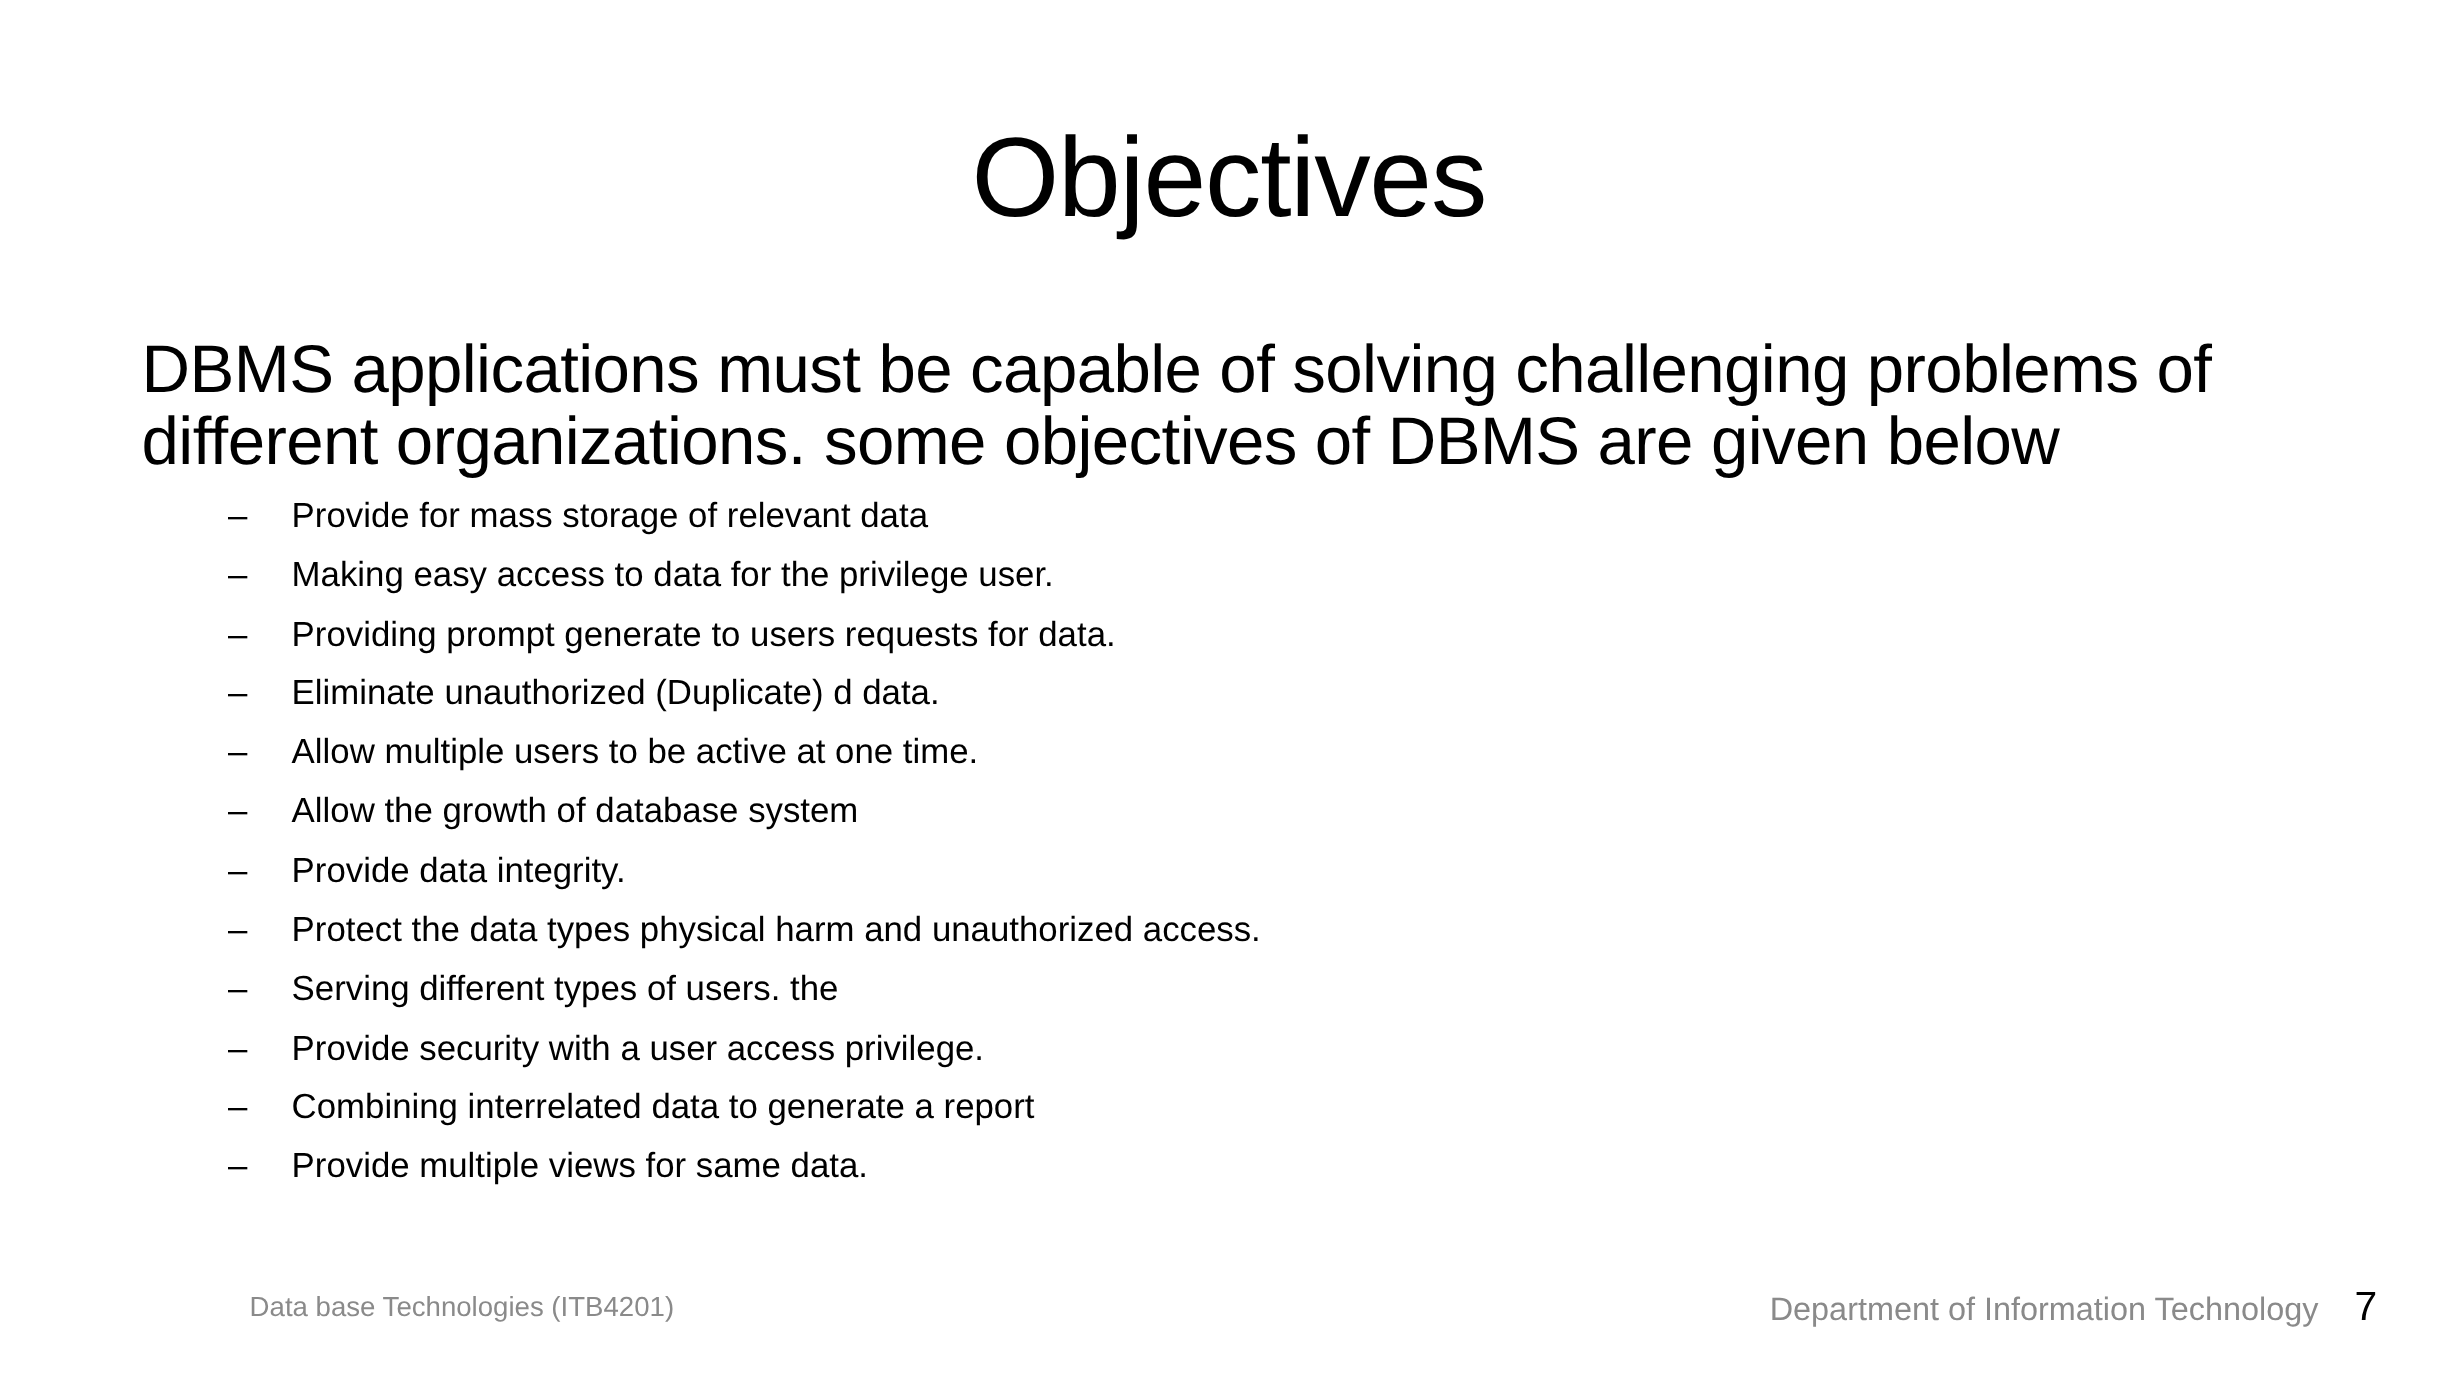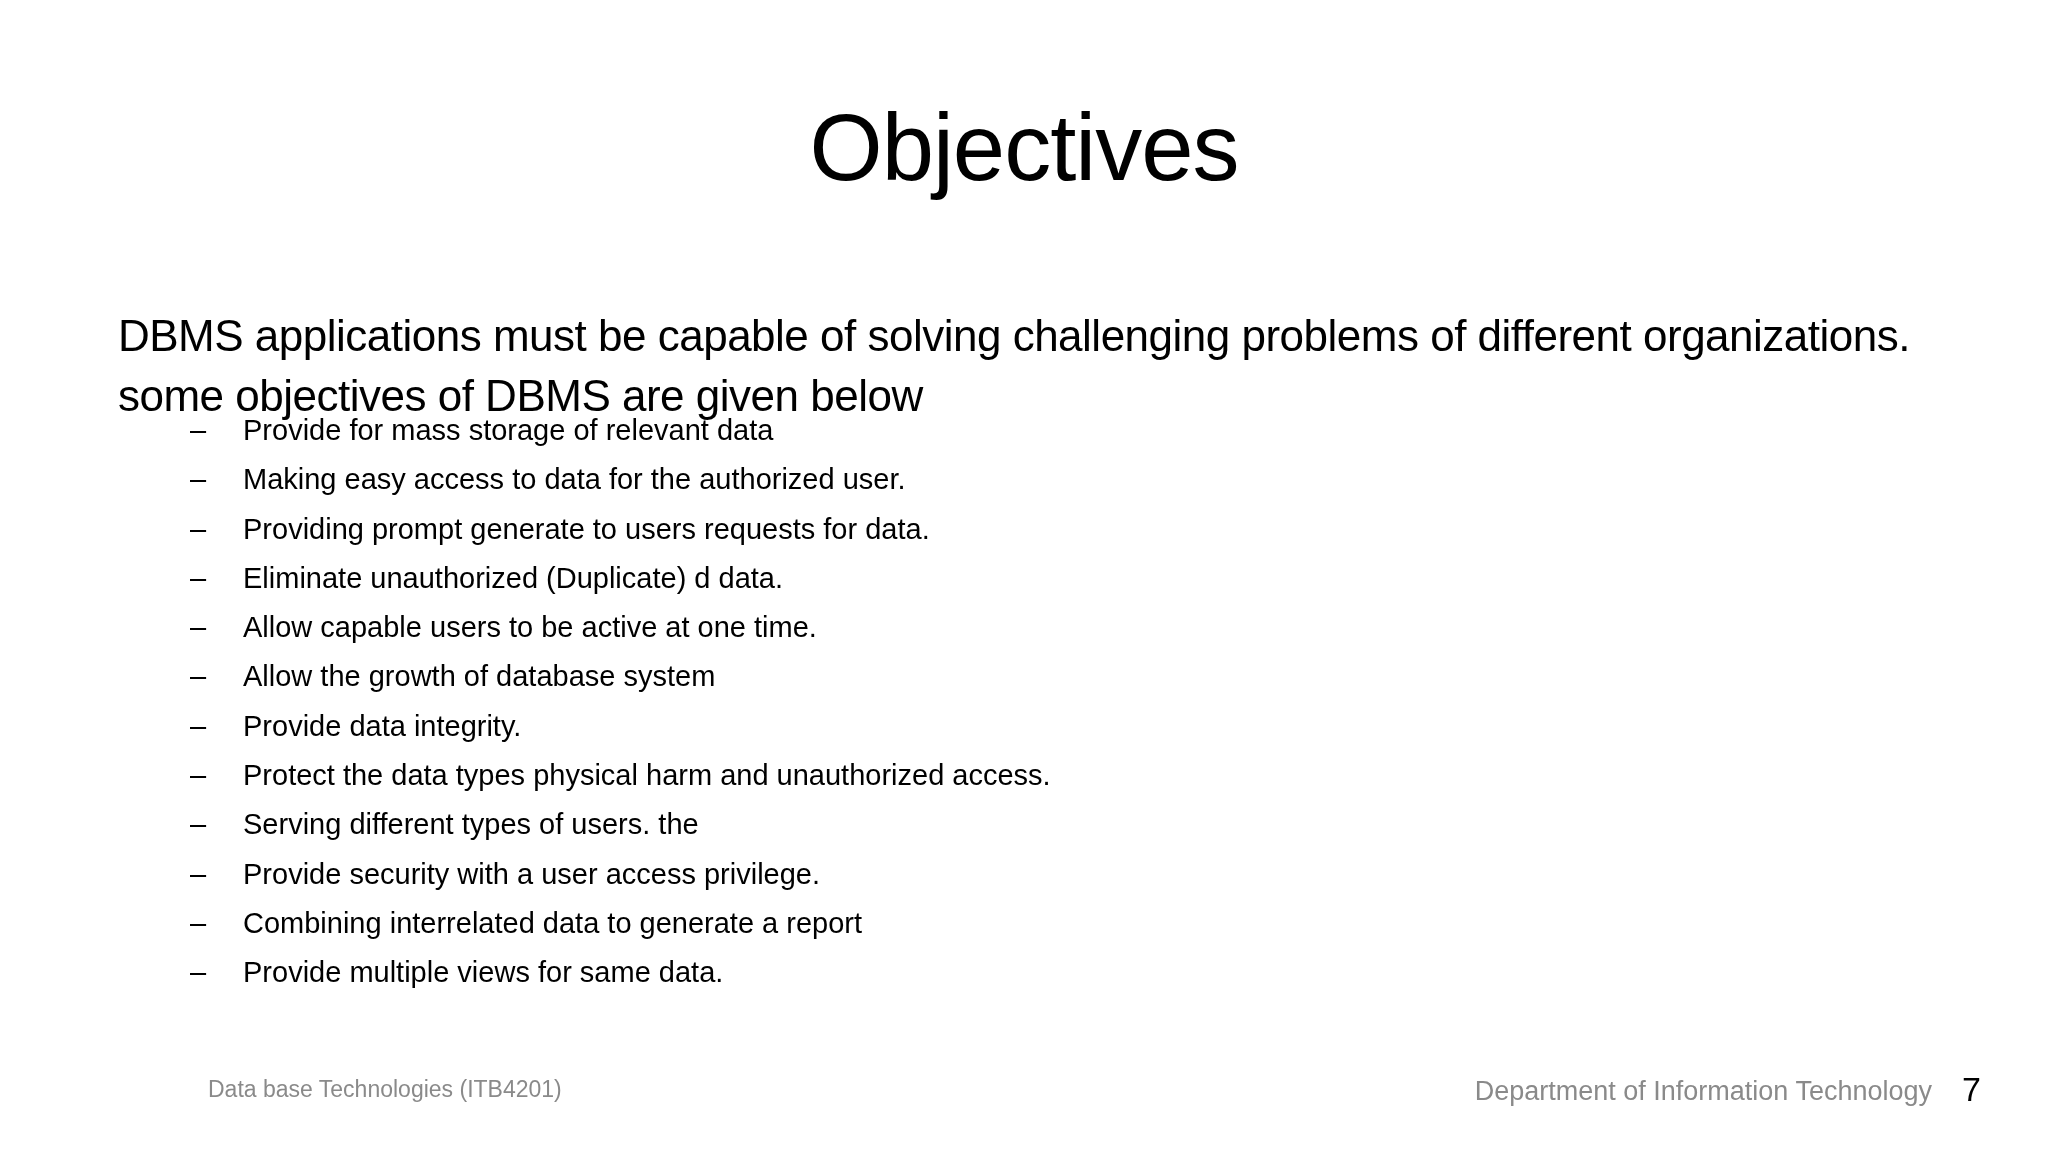--- a/index.html
+++ b/index.html
@@ -1,21 +1,21 @@
 <!DOCTYPE html>
 <html><head>
   <meta charset="utf-8">
   <style>
     html, body { margin: 0; padding: 0; background: #ffffff; }
     body { width: 2048px; height: 1152px; position: relative; overflow: hidden;
            font-family: "Liberation Sans", sans-serif; color: #000; }
     .title { position: absolute; left: 0; top: 88px; width: 2048px; text-align: center;
              font-size: 94px; line-height: 120px; letter-spacing: -1px; }
     .intro { position: absolute; left: 118px; top: 278px; width: 1820px;
-             font-size: 44px; line-height: 60px; letter-spacing: -0.5px; margin-top: 28px; }
+             font-size: 56px; line-height: 60px; letter-spacing: -0.5px; }
     .bullets { position: absolute; left: 190px; top: 407px; margin: 0; padding: 0; list-style: none; }
     .bullets li { position: relative; height: 49.3px; font-size: 29px; line-height: 46px; white-space: nowrap; }
     .bullets .dash { position: absolute; left: 0; top: 0; width: 30px; text-align: left; }
     .bullets .txt { position: absolute; left: 53px; top: 0; }
     .footer-left { position: absolute; left: 176px; top: 1076px; font-size: 23px; color: #8a8a8a; margin-left: 32px; }
     .footer-right { position: absolute; right: 116px; top: 1076px; font-size: 27px; color: #8a8a8a; }
     .page-num { position: absolute; left: 1962px; top: 1070px; font-size: 34px; color: #000; }
   </style>
 </head>
 <body>
@@ -24,33 +24,33 @@
 
 <div class="intro">DBMS applications must be capable of solving challenging problems of different organizations. some objectives of DBMS are given below</div>
 
 <ul class="bullets">
   <li>
       <span class="dash">–</span>
       <span class="txt">Provide for mass storage of relevant data</span>
     </li>
   <li>
       <span class="dash">–</span>
-      <span class="txt">Making easy access to data for the authorized user.</span>
+      <span class="txt">Making easy access to data for the privilege user.</span>
     </li>
   <li>
       <span class="dash">–</span>
       <span class="txt">Providing prompt generate to users requests for data.</span>
     </li>
   <li>
       <span class="dash">–</span>
       <span class="txt">Eliminate unauthorized (Duplicate) d data.</span>
     </li>
   <li>
       <span class="dash">–</span>
-      <span class="txt">Allow capable users to be active at one time.</span>
+      <span class="txt">Allow multiple users to be active at one time.</span>
     </li>
   <li>
       <span class="dash">–</span>
       <span class="txt">Allow the growth of database system</span>
     </li>
   <li>
       <span class="dash">–</span>
       <span class="txt">Provide data integrity.</span>
     </li>
   <li>

